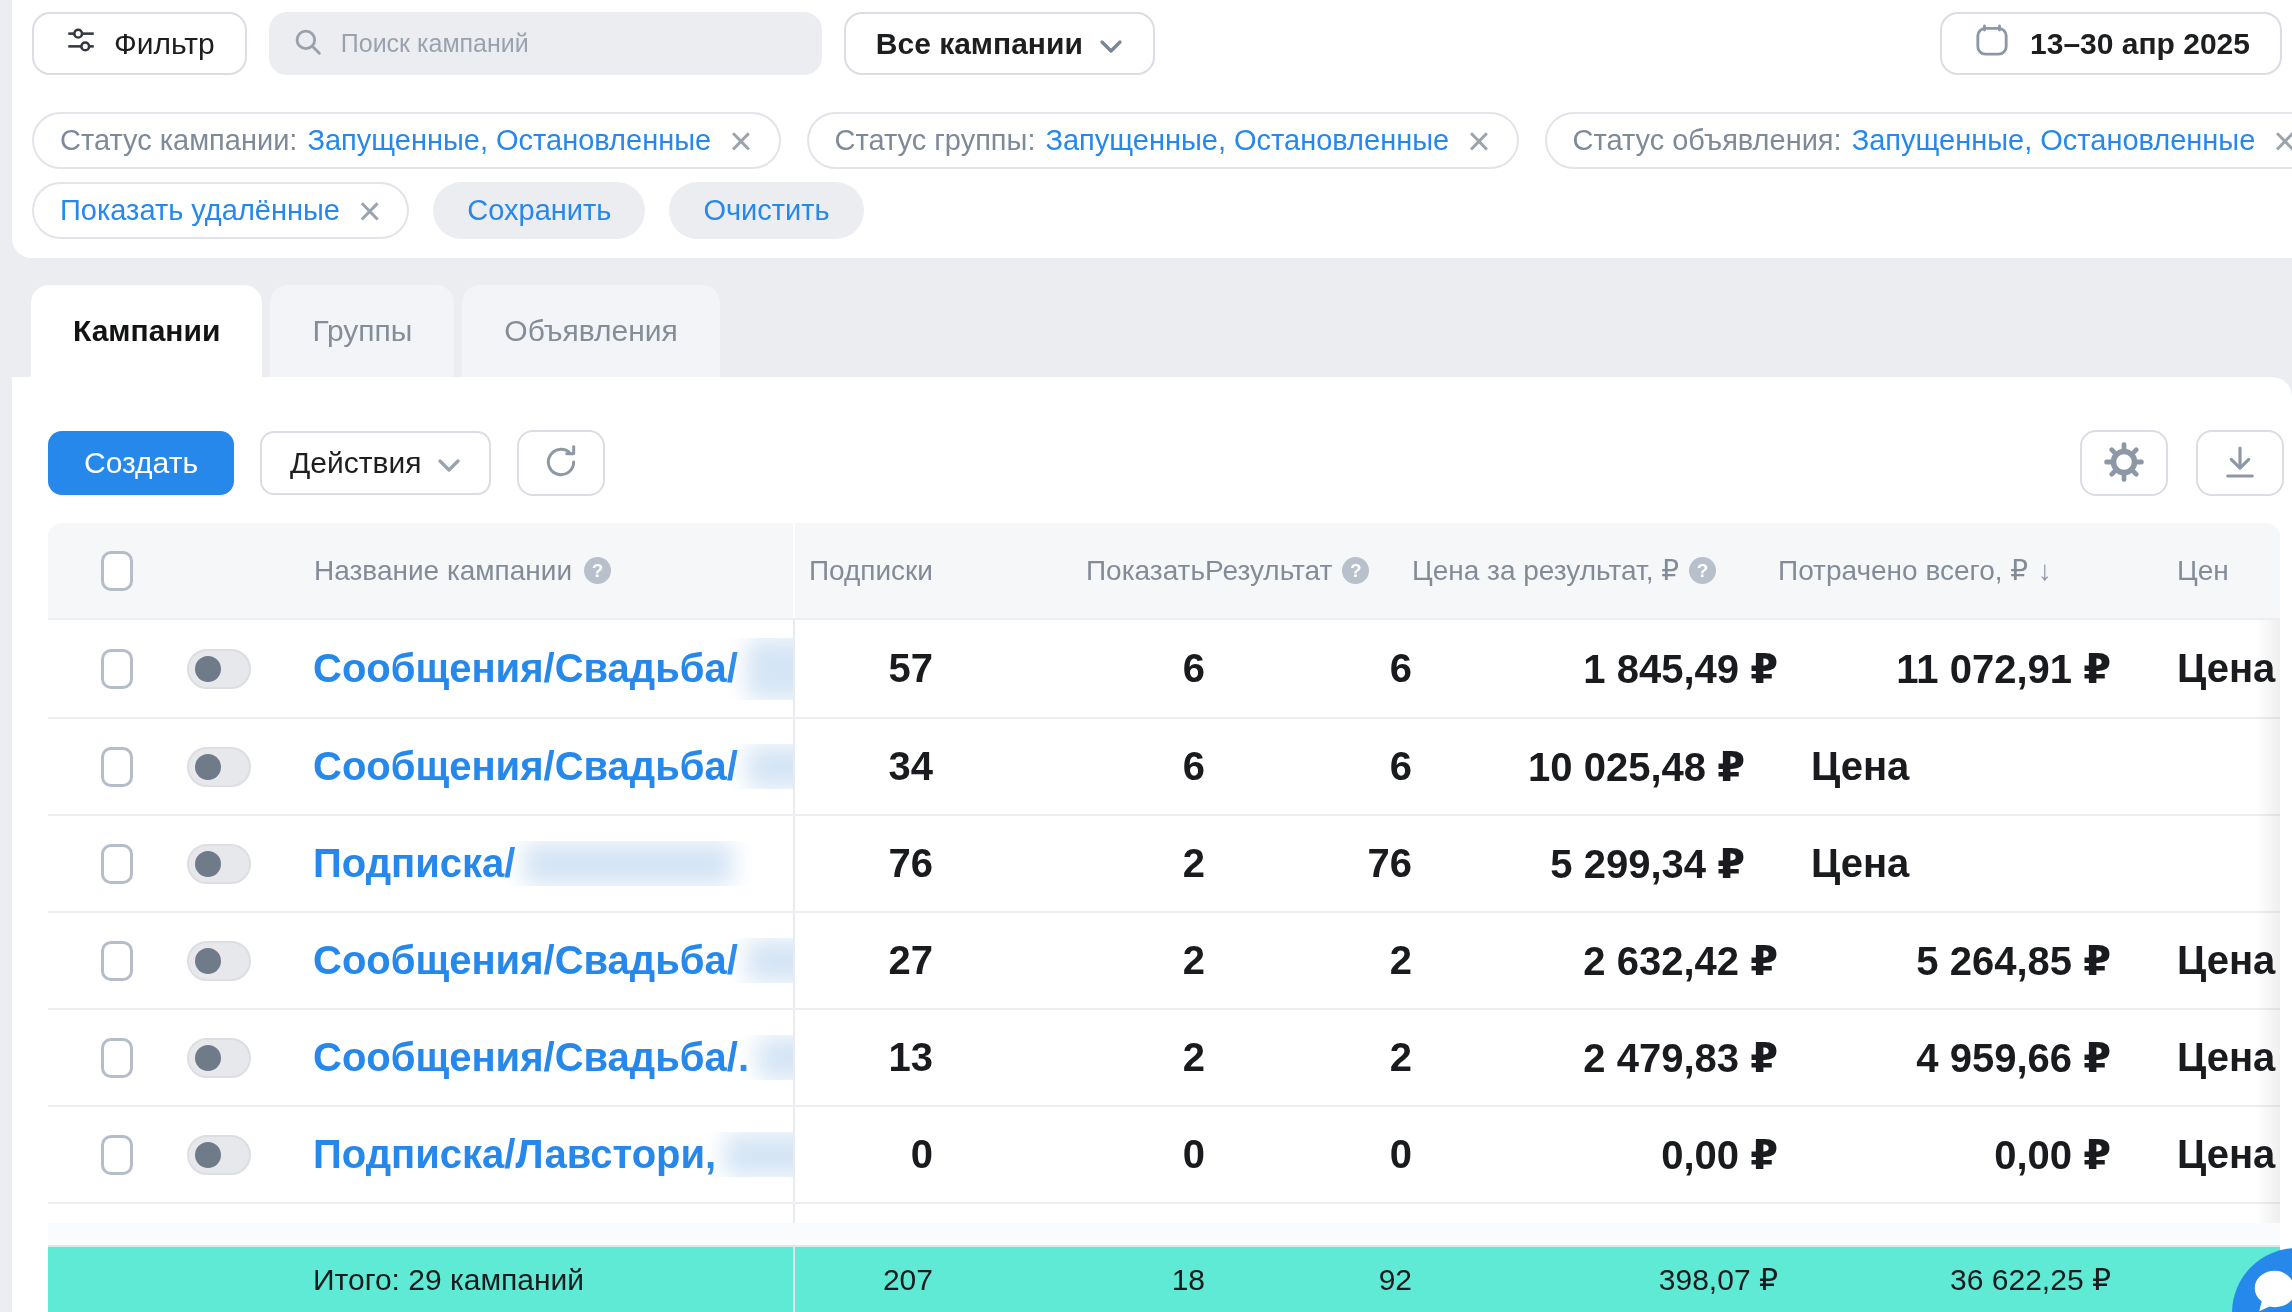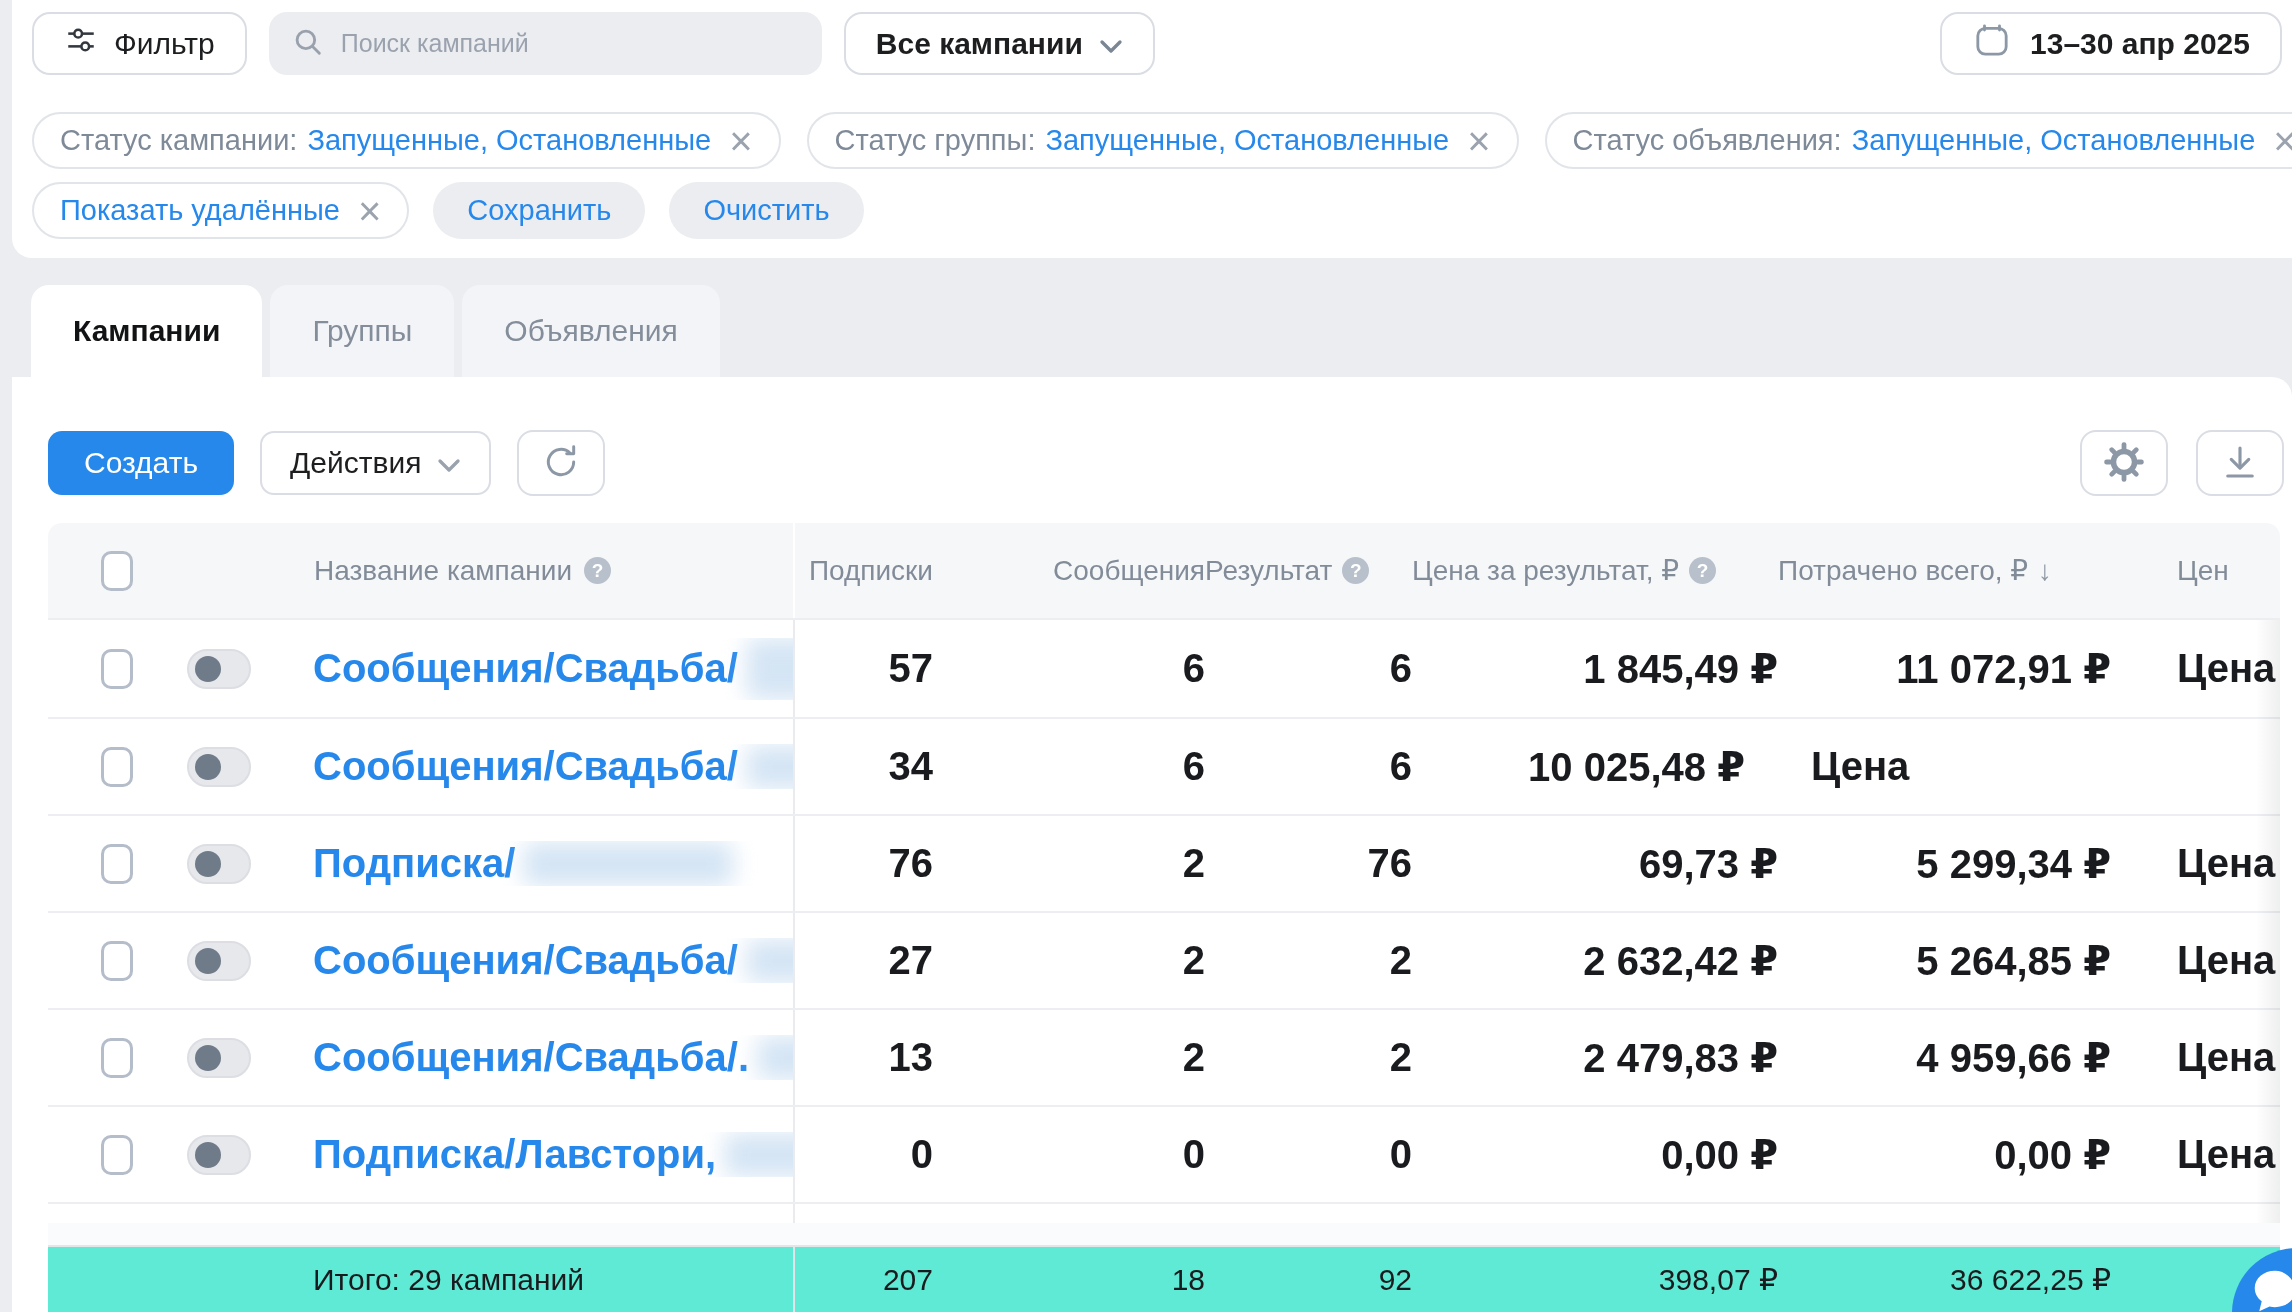--- a/index.html
+++ b/index.html
@@ -287,21 +287,21 @@
         <div class="cell-check">
           <span class="checkbox"></span>
         </div>
         <div class="cell-toggle"></div>
         <div class="cell-name" style="padding-left:63px;">
           <span>Название кампании</span>
           <span class="q-icon" style="margin-left:12px;">?</span>
         </div>
       </div>
       <div class="c-num w-subs">Подписки</div>
-      <div class="c-num w-msgs">Сообщения</div>
+      <div class="c-num w-msgs">Показать</div>
       <div class="c-num w-res">
         <span class="hflex">
           <span>Результат</span>
           <span class="q-icon">?</span>
         </span>
       </div>
       <div class="c-num w-cpr">
         <span class="hflex">
           <span>Цена за результат, ₽</span>
           <span class="q-icon">?</span>
@@ -374,21 +374,20 @@
               </span>
             </div>
           <div class="cell-name">
             <span class="name-link">Подписка/</span>
             <span class="blur b2"></span>
           </div>
         </div>
         <div class="c-num w-subs">76</div>
         <div class="c-num w-msgs">2</div>
         <div class="c-num w-res">76</div>
-        <div class="c-num w-cpr">69,73 ₽</div>
         <div class="c-num w-spent">5 299,34 ₽</div>
         <div class="c-last">Цена гр</div>
       </div>
 
       <div class="trow">
         <div class="left-sec">
           <div class="cell-check">
               <span class="checkbox"></span>
             </div>
           <div class="cell-toggle">

